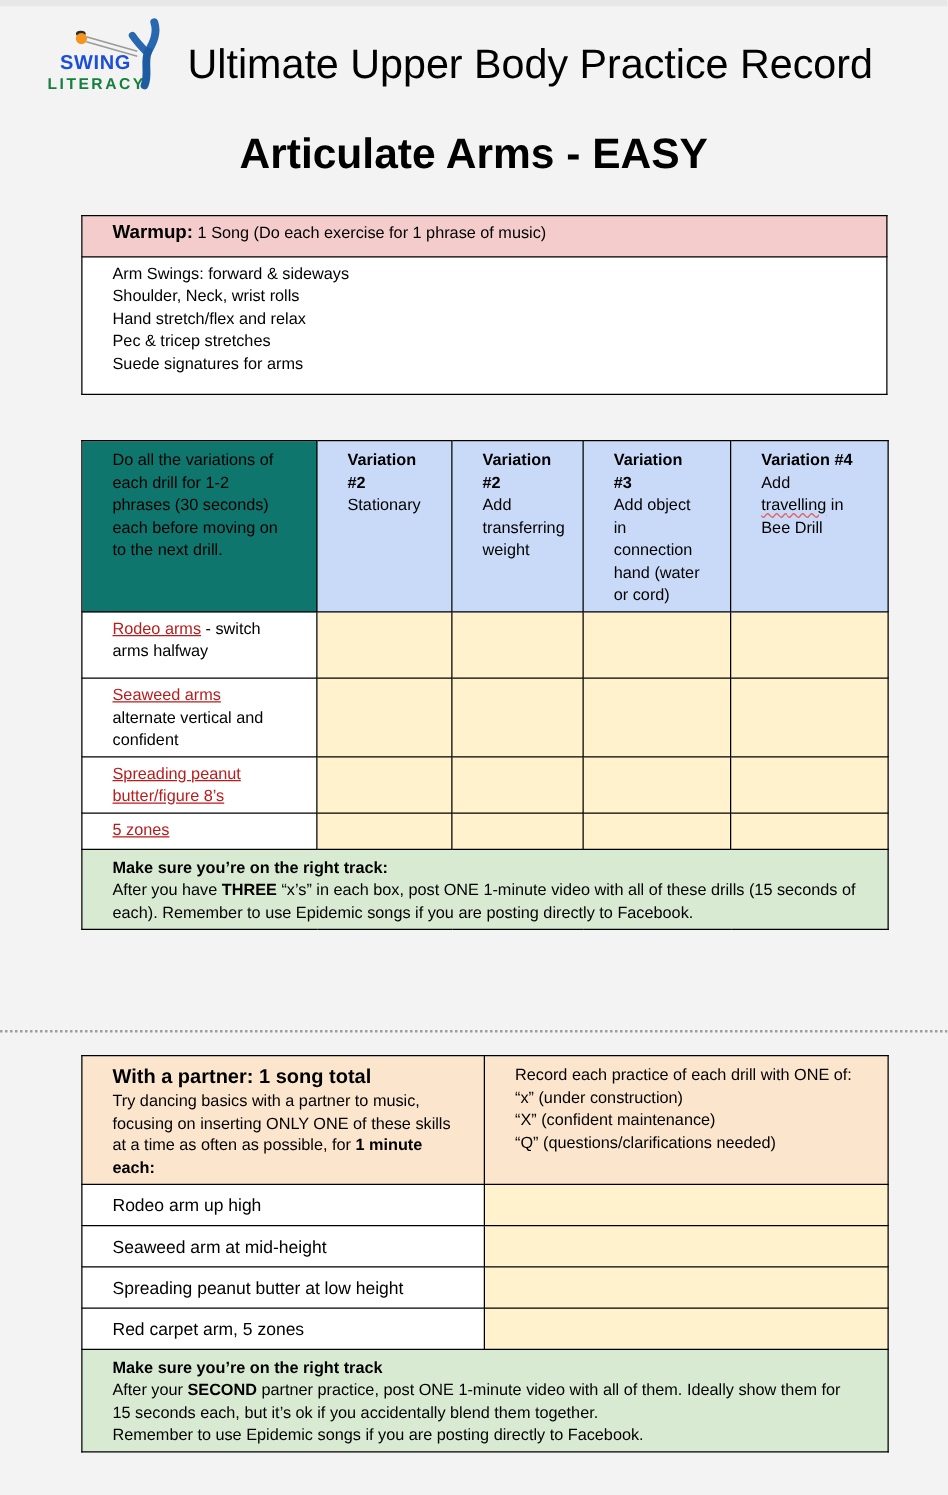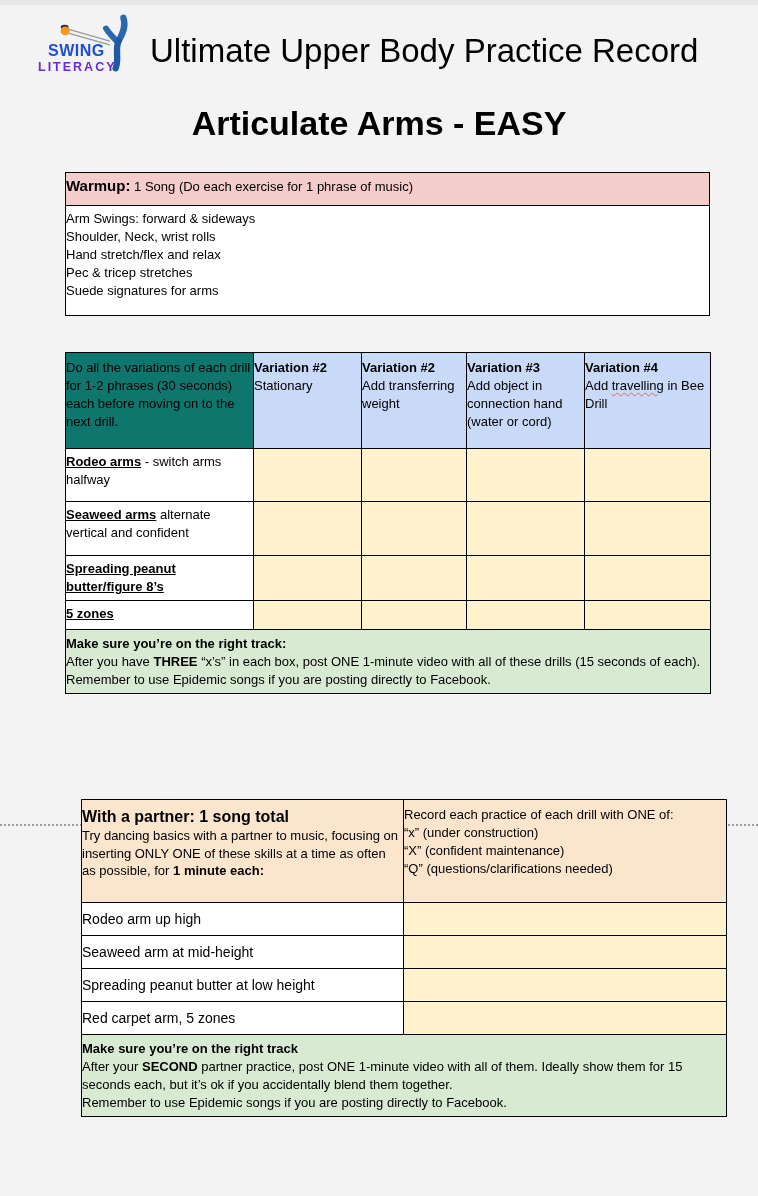--- a/index.html
+++ b/index.html
@@ -10,27 +10,27 @@
     color:#000;
   }
   .page { position:relative; width:758px; height:1196px; overflow:hidden; background:#f3f3f3; }
   .top-strip { position:absolute; top:0; left:0; width:100%; height:5px; background:#e7e7e7; }
 
   
   .doc-header { position:absolute; top:14px; left:36px; display:flex; align-items:center; gap:12px; height:60px; }
   .logo { position:relative; width:102px; height:62px; flex:0 0 auto; }
   .logo svg { position:absolute; top:0; left:0; }
   .logo-swing { position:absolute; left:12px; bottom:15px; font-size:16px; font-weight:800; color:#1d4ed8; letter-spacing:.5px; }
-  .logo-literacy { position:absolute; left:2px; bottom:1px; font-size:12.5px; font-weight:700; color:#6d28d9; letter-spacing:2px; }
+  .logo-literacy { position:absolute; left:2px; bottom:1px; font-size:12.5px; font-weight:700; color:#15803d; letter-spacing:2px; }
   .page-title { font-size:33px; font-weight:400; white-space:nowrap; margin-top:14px; }
   .page-subtitle { position:absolute; top:104px; left:0; width:100%; text-align:center; font-size:34px; font-weight:700; }
 
   
   table.tbl { border-collapse:collapse; position:absolute; left:65px; width:645px; table-layout:fixed; }
-  table.tbl td { border:1.5px solid #000; vertical-align:top; padding:4px 0; font-size:13px; line-height:18px; }
+  table.tbl td { border:1.5px solid #000; vertical-align:top; padding:4px 24px; font-size:13px; line-height:18px; }
 
   
   #warmup { top:172px; }
   .warmup-head { background:#f4cccc; height:33px; padding-top:7px; }
   .warmup-head .h-bold { font-size:15px; font-weight:700; }
   .warmup-head .h-rest { font-size:13px; }
   .warmup-body { background:#fff; height:110px; font-size:14px; line-height:18.6px; padding-top:6px; }
 
   
   #solo { top:352px; }
@@ -43,28 +43,28 @@
   #solo .head-row td { height:80px; padding-top:8px; }
   #solo .var-row td { height:96px; padding-top:6px; }
   .var-title { font-weight:700; }
   .drill-cell { font-size:14px; line-height:18.5px; padding-top:6px; }
   #solo .drill-r1 td { height:53px; }
   #solo .drill-r2 td { height:54px; }
   #solo .drill-r3 td { height:37px; }
   #solo .drill-r4 td { height:29px; }
   #solo .foot-row td { height:62px; padding-top:5px; }
   .note-title { font-weight:700; }
-  a.doc-link, span.doc-link { color:#000000; text-decoration:underline; cursor:pointer;font-weight:bold; }
+  a.doc-link, span.doc-link { color:#b91c1c; text-decoration:underline; cursor:pointer; }
   .misspell { text-decoration:underline wavy #e06666; text-decoration-thickness:1px; text-underline-offset:2px; }
 
   
   .page-break { position:absolute; top:824px; left:0; width:758px; border-top:2px dotted #9e9e9e; }
 
   
-  #partner { top:799px;margin-left:16px; }
+  #partner { top:844px; }
   .bg-peach { background:#fce5cd; }
   #partner .head-row td { height:103px; padding-top:6px; }
   .partner-title { font-size:16px; font-weight:700; line-height:21px; }
   .partner-desc { font-size:13px; line-height:17.5px; }
   #partner .p-drill td { height:33px; font-size:14px; padding-top:7px; }
   #partner .foot-row td { height:78px; padding-top:5px; }
   .b { font-weight:700; }
 </style>
 </head>
 <body>

